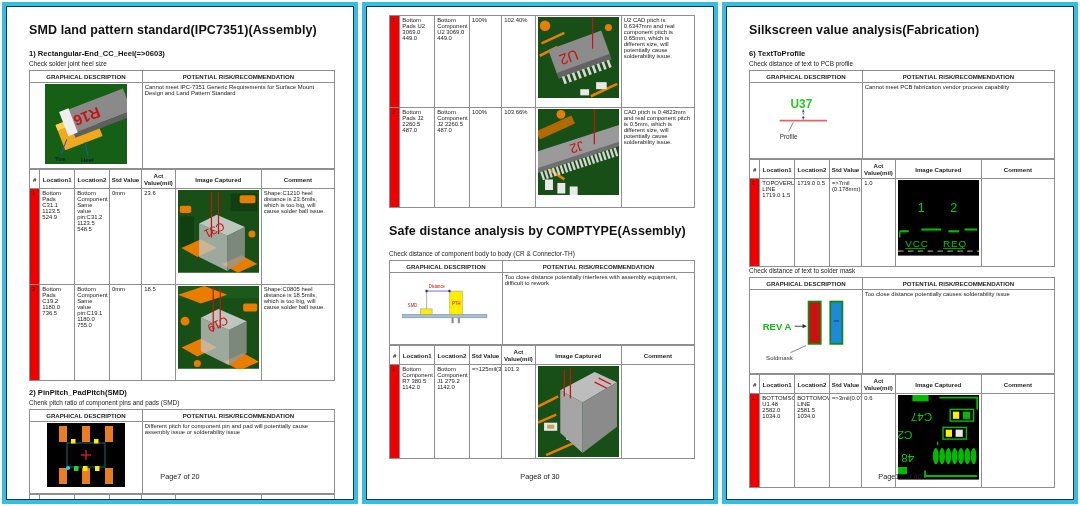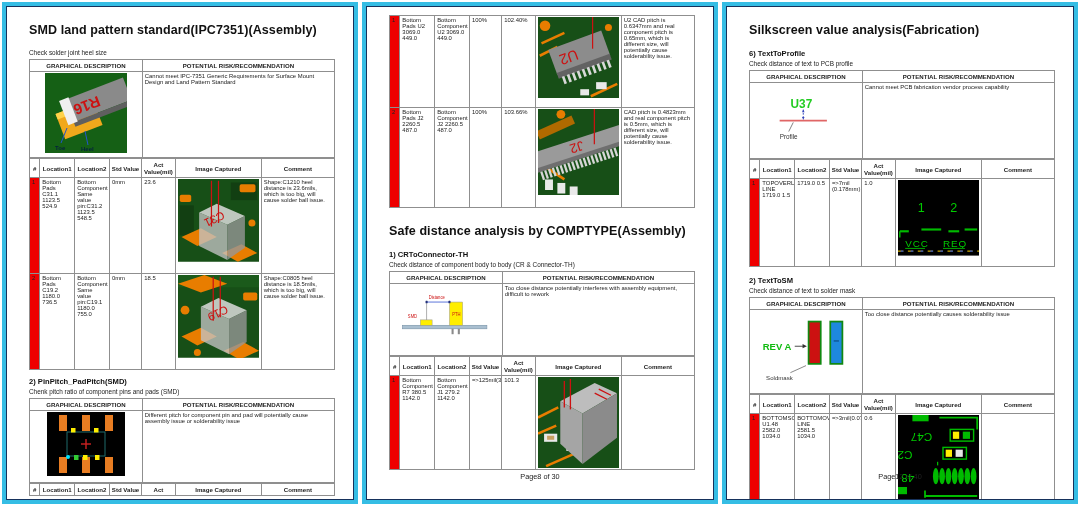--- a/index.html
+++ b/index.html
@@ -21,20 +21,21 @@
   .imgbox svg { display:block; width:100%; height:100%; }
   .footer { position:absolute; bottom:18px; left:0; width:100%; text-align:center; font-size:7.3px; color:#222; }
 </style>
 </head>
 <body>
 
 <div class="page">
   <div class="inner">
     <div class="doc-title">SMD land pattern standard(IPC7351)(Assembly)</div>
 
+    <div class="sec-h">1) Rectangular-End_CC_Heel(=&gt;0603)</div>
     <div class="check">Check solder joint heel size</div>
 
     <table class="t">
       <colgroup>
           <col style="width:37%">
           <col style="width:63%">
         </colgroup>
       <tbody>
           <tr>
         <th>GRAPHICAL DESCRIPTION</th>
@@ -206,20 +207,21 @@
         <th>Std Value</th>
         <th>
               <div>Act</div>
             </th>
         <th>Image Captured</th>
         <th>Comment</th>
       </tr>
     </tbody>
       </table>
 
+    <div class="footer">Page7 of 20</div>
   </div>
 </div>
 
 <div class="page">
   <div class="inner">
     <table class="t" style="margin-top:8px;">
       <colgroup>
           <col style="width:3.4%">
           <col style="width:11.4%">
           <col style="width:11.4%">
@@ -317,21 +319,20 @@
             </svg>
           </div>
         </td>
         <td>CAD pitch is 0.4823mm and real component pitch is 0.5mm, which is different size, will potentially cause solderability issue.</td>
       </tr>
     </tbody>
       </table>
 
     <div class="doc-title" style="">Safe distance analysis by COMPTYPE(Assembly)</div>
 
-    <div class="sec-h">1) CRToConnector-TH</div>
     <div class="check">Check distance of component body to body (CR &amp; Connector-TH)</div>
 
     <table class="t">
       <colgroup>
           <col style="width:37%">
           <col style="width:63%">
         </colgroup>
       <tbody>
           <tr>
         <th>GRAPHICAL DESCRIPTION</th>
@@ -505,21 +506,20 @@
               <line x1="0" y1="79" x2="90" y2="79" stroke="#ccaa00" stroke-width="1.2" stroke-dasharray="6,5"></line>
               <line x1="3" y1="79" x2="90" y2="79" stroke="#2244cc" stroke-width="1.2" stroke-dasharray="3,8"></line>
             </svg>
           </div>
         </td>
         <td></td>
       </tr>
     </tbody>
       </table>
 
-    <div class="sec-h" style="margin-top:9px;">2) TextToSM</div>
     <div class="check">Check distance of text to solder mask</div>
 
     <table class="t">
       <colgroup>
           <col style="width:37%">
           <col style="width:63%">
         </colgroup>
       <tbody>
           <tr>
         <th>GRAPHICAL DESCRIPTION</th>

